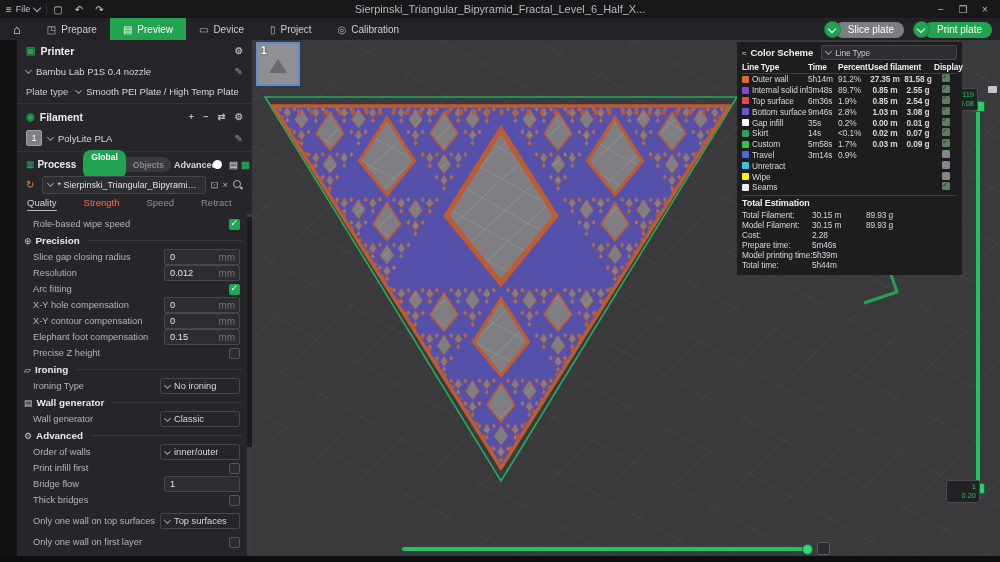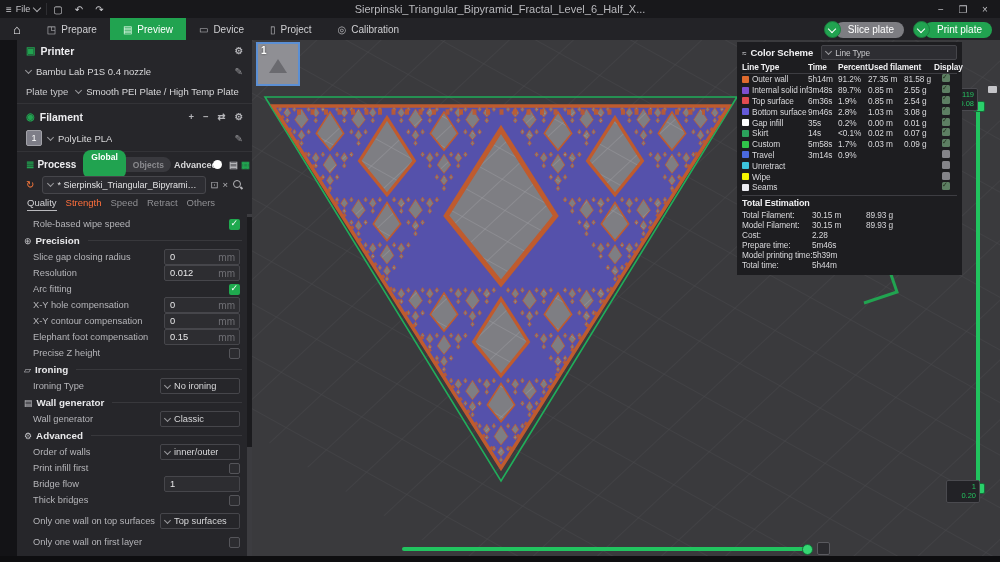--- a/index.html
+++ b/index.html
@@ -48,21 +48,21 @@
   .toggle{width:20px;height:11px;border-radius:6px;background:#21a350;position:relative;margin:0 3px;}
   .toggle::after{content:"";position:absolute;right:1px;top:1px;width:9px;height:9px;border-radius:50%;background:#fff;}
   .micon{font-size:9.5px;color:#b5b5b9;}
   .micon.green{color:#21a350;}
   .refresh{color:#ff7a3c;font-size:10px;margin-right:4px;}
   .presetsel{flex:1;display:flex;align-items:center;gap:4px;border:1px solid #46464b;background:#2d2d32;border-radius:3px;height:16px;padding:0 5px;min-width:0;font-size:9px;color:#e2e2e4;}
   .presetsel .txt{overflow:hidden;text-overflow:ellipsis;white-space:nowrap;}
   .search-icon{position:relative;width:11px;height:11px;display:inline-block;}
   .search-icon::before{content:"";position:absolute;left:1px;top:1px;width:6px;height:6px;border:1.4px solid #b5b5b9;border-radius:50%;}
   .search-icon::after{content:"";position:absolute;left:8px;top:8px;width:3px;height:1.6px;background:#b5b5b9;transform:rotate(45deg);}
-  .ptabs{display:flex;gap:9px;padding:3px 10px 0;height:17px;font-size:9.5px;color:#909094;flex:none;align-items:flex-start;}
+  .ptabs{display:flex;gap:27px;padding:3px 10px 0;height:17px;font-size:9.5px;color:#909094;flex:none;align-items:flex-start;}
   .ptab.sel{color:#d2d2d5;border-bottom:1.5px solid #b9b9bd;padding-bottom:2px;}
   .ptab.mod{color:#ff6f3c;}
 
   .param-area{position:relative;flex:1;overflow:hidden;padding-top:2px;}
   .prow{display:flex;align-items:center;min-height:16px;padding:0 12px 0 16px;}
   .plabel{flex:1;font-size:9.3px;color:#b5b5b9;padding-right:4px;line-height:11px;}
   .psection{display:flex;align-items:center;gap:4px;height:17px;padding:0 10px 0 7px;}
   .psection .ptitle{font-size:9.8px;font-weight:bold;color:#e8e8ea;}
   .picon{font-size:9px;color:#c5c5c9;}
   .pline{flex:1;height:1px;background:#38383c;margin-left:4px;}
@@ -97,21 +97,21 @@
 
   
   .legend{position:absolute;left:737px;top:42px;width:225px;background:#1d1d20;z-index:5;padding:3px 5px 5px;box-sizing:border-box;font-size:8.3px;color:#d8d8db;letter-spacing:-0.1px;}
   .lg-head{display:flex;align-items:center;gap:4px;height:15px;}
   .lg-title{font-weight:bold;font-size:9.5px;color:#f0f0f2;white-space:nowrap;}
   .lg-sel{flex:1;display:flex;align-items:center;gap:4px;background:#2d2d32;border:1px solid #45454a;border-radius:2px;height:13px;padding:0 4px;margin-left:4px;color:#c9c9cc;}
   .lgrid{display:grid;grid-template-columns:66px 30px 30px 36px 30px 1fr;align-items:center;}
   .lhead{height:13px;font-weight:bold;color:#f0f0f2;border-bottom:1px solid #3d3d42;}
   .lrow{height:10.8px;}
   .lcell{white-space:nowrap;overflow:hidden;}
-  .lcell.rt{text-align:left;padding-right:2px;}
+  .lcell.rt{text-align:center;padding-right:2px;font-weight:bold;}
   .l1{display:flex;align-items:center;gap:3px;}
   .swatch{width:7px;height:7px;flex:none;border-radius:1px;}
   .ck{width:8px;height:8px;border-radius:1.5px;display:inline-block;}
   .ck.on{background:#5d7f63;position:relative;}
   .ck.on::after{content:"✓";position:absolute;left:0.5px;top:-1.5px;font-size:7px;color:#24331f;}
   .ck.off{background:#85858a;}
   .ctr{text-align:center;}
   .etitle{font-weight:bold;font-size:9px;color:#f0f0f2;border-top:1px solid #3d3d42;margin-top:2px;padding-top:2px;height:12px;}
   .erow{display:flex;height:10px;white-space:nowrap;}
   .elabel{min-width:70px;}

